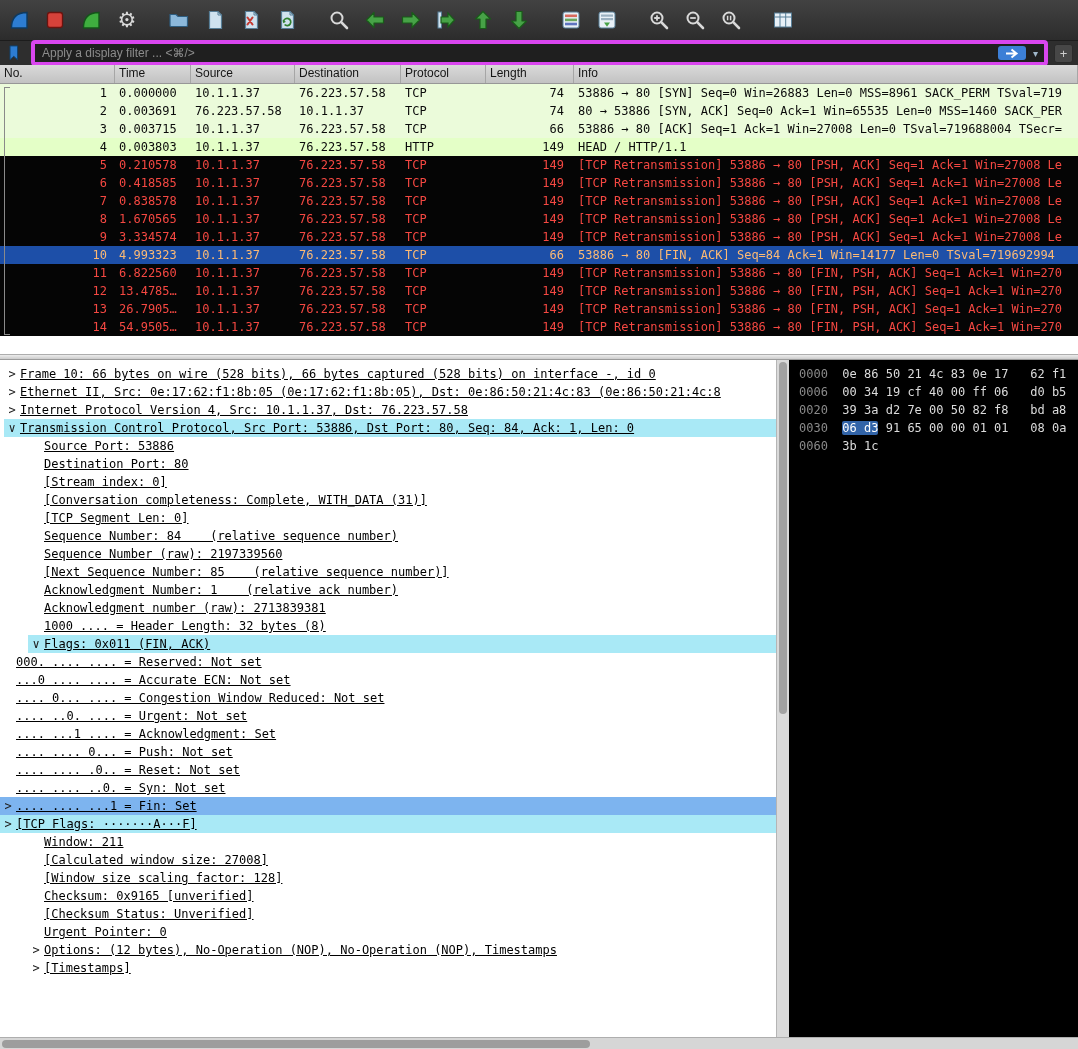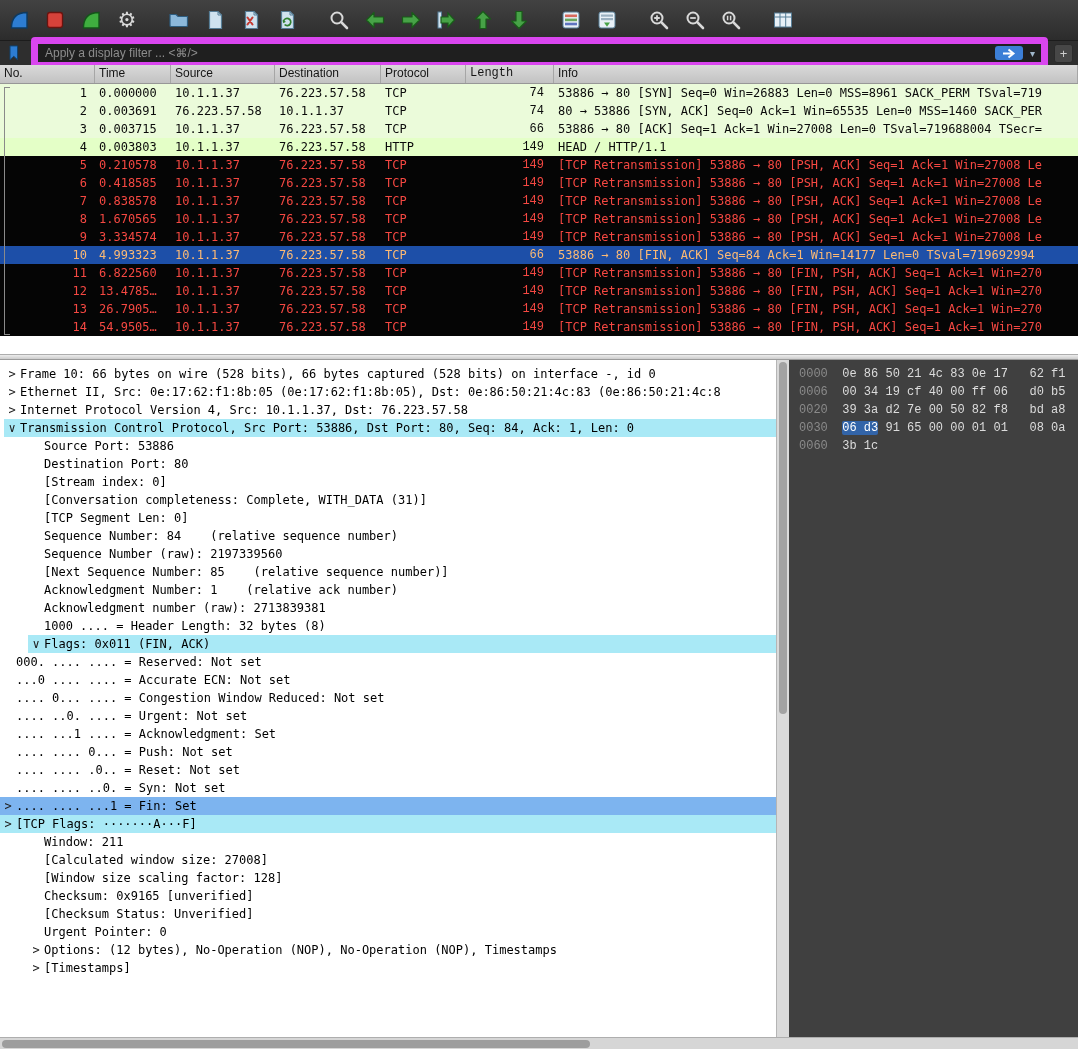--- a/index.html
+++ b/index.html
@@ -10,64 +10,64 @@
   .toolbar{height:40px;background:linear-gradient(#424242,#2c2c2c);display:flex;align-items:center;
            padding:0 6px;flex:none;border-bottom:1px solid #1c1c1c;}
   .tb-group{display:flex;gap:10px;margin-right:26px;}
   .tb-btn{width:26px;height:26px;display:flex;align-items:center;justify-content:center;cursor:default;}
   .tb-btn svg{display:block;}
   .glyph{font-size:21px;color:#d8d8d8;line-height:1;font-family:"DejaVu Sans",sans-serif;}
 
   
   .filterbar{height:24px;background:#2e2e2e;display:flex;align-items:center;padding:0 5px;gap:6px;flex:none;}
   .bookmark{width:20px;height:20px;display:flex;align-items:center;justify-content:center;}
-  .filter-input{flex:1;height:18px;background:#1f1f1f;border:7px solid #d946ef;border-radius:4px;
+  .filter-input{flex:1;height:18px;background:#1f1f1f;border:4px solid #d946ef;border-radius:4px;
                 display:flex;align-items:center;padding:0 4px 0 7px;gap:5px;}
   .placeholder{flex:1;color:#8c8c8c;font:12px "Liberation Sans",sans-serif;white-space:nowrap;overflow:hidden;}
   .apply-btn{width:28px;height:14px;background:#3c7fd6;border-radius:3px;display:flex;align-items:center;justify-content:center;}
   .caret-btn{color:#9fb6c9;font:10px "DejaVu Sans",sans-serif;padding:0 2px;}
   .add-btn{width:17px;height:17px;background:#474747;border:1px solid #2a2a2a;border-radius:3px;color:#cfcfcf;
            font:13px "Liberation Sans",sans-serif;display:flex;align-items:center;justify-content:center;}
 
   
   .pl-header{height:18px;background:linear-gradient(#dadada,#c2c2c2);display:flex;flex:none;
              font:12px "Liberation Sans",sans-serif;color:#151515;border-bottom:1px solid #979797;}
   .pl-hcol{box-sizing:border-box;padding:1px 0 0 4px;border-right:1px solid #a6a6a6;white-space:nowrap;overflow:hidden;}
   .pl-rows{height:270px;background:#fff;position:relative;overflow:hidden;flex:none;}
   .pl-row{display:flex;height:18px;line-height:18px;font-size:12px;white-space:pre;}
   .pl-cell{box-sizing:border-box;padding-left:4px;overflow:hidden;flex:none;}
-  .c0{width:95px;} .c1{width:76px;} .c2{width:104px;} .c3{width:106px;} .c4{width:85px;} .c5{width:88px;font-family:Liberation Mono, monospace;}
+  .c0{width:115px;} .c1{width:76px;} .c2{width:104px;} .c3{width:106px;} .c4{width:85px;} .c5{width:88px;}
   .c6{flex:1;width:auto;}
   .pl-cell.c0{text-align:right;padding-right:8px;padding-left:0;}
   .pl-cell.c5{text-align:right;padding-right:10px;padding-left:0;}
   .tag-tcp-handshake{background:var(--handshake);color:#0b0b0b;}
   .tag-http{background:var(--http);color:#0b0b0b;}
   .tag-bad-tcp{background:var(--badbg);color:var(--badfg);}
   .tag-selected{background:var(--selrow);color:#fdba74;}
   .bracket{position:absolute;left:4px;top:3px;width:5px;height:246px;
            border-left:1px solid #8a8a8a;border-top:1px solid #8a8a8a;border-bottom:1px solid #8a8a8a;}
 
   
   .splitter{height:6px;flex:none;background:linear-gradient(#ececec,#cccccc);
             border-top:1px solid #adadad;border-bottom:1px solid #9b9b9b;box-sizing:border-box;}
 
   
   .lower{flex:1;display:flex;min-height:0;}
   .detail{width:776px;flex:none;background:#fff;overflow:hidden;padding-top:5px;}
   .dt-line{height:18px;line-height:18px;font-size:12px;white-space:pre;display:flex;}
   .dt-exp{width:16px;flex:none;text-align:center;color:#222;}
-  .dt-text{flex:1;overflow:hidden;}
+  .dt-text{flex:1;overflow:hidden;text-decoration:underline;}
   .ind0{margin-left:4px;} .ind1{margin-left:28px;} .ind2{}
   .hl-related{background:var(--related);}
   .hl-selected{background:var(--selfield);}
 
   .vscroll{width:12px;flex:none;background:#dadada;border-left:1px solid #b5b5b5;position:relative;}
   .vthumb{position:absolute;left:1.5px;top:2px;width:8px;height:352px;background:#a2a2a2;border-radius:4px;}
 
-  .hex{flex:1;background:#404040;overflow:hidden;padding:5px 0 0 10px;font-family:Liberation Mono, monospace;}
+  .hex{flex:1;background:#000000;overflow:hidden;padding:5px 0 0 10px;}
   .hex-row{height:18px;line-height:18px;font-size:12px;white-space:pre;color:#dcdcdc;}
   .hex-off{color:#8a8a8a;}
   .hex-sel{background:var(--hexsel);color:#ffffff;border-radius:2px;}
 
   
   .hscroll{height:12px;flex:none;background:#d6d6d6;border-top:1px solid #aeaeae;position:relative;box-sizing:border-box;}
   .hthumb{position:absolute;left:2px;top:1.5px;height:8px;width:588px;background:#9d9d9d;border-radius:4px;}
 </style>
 </head>
 <body>

